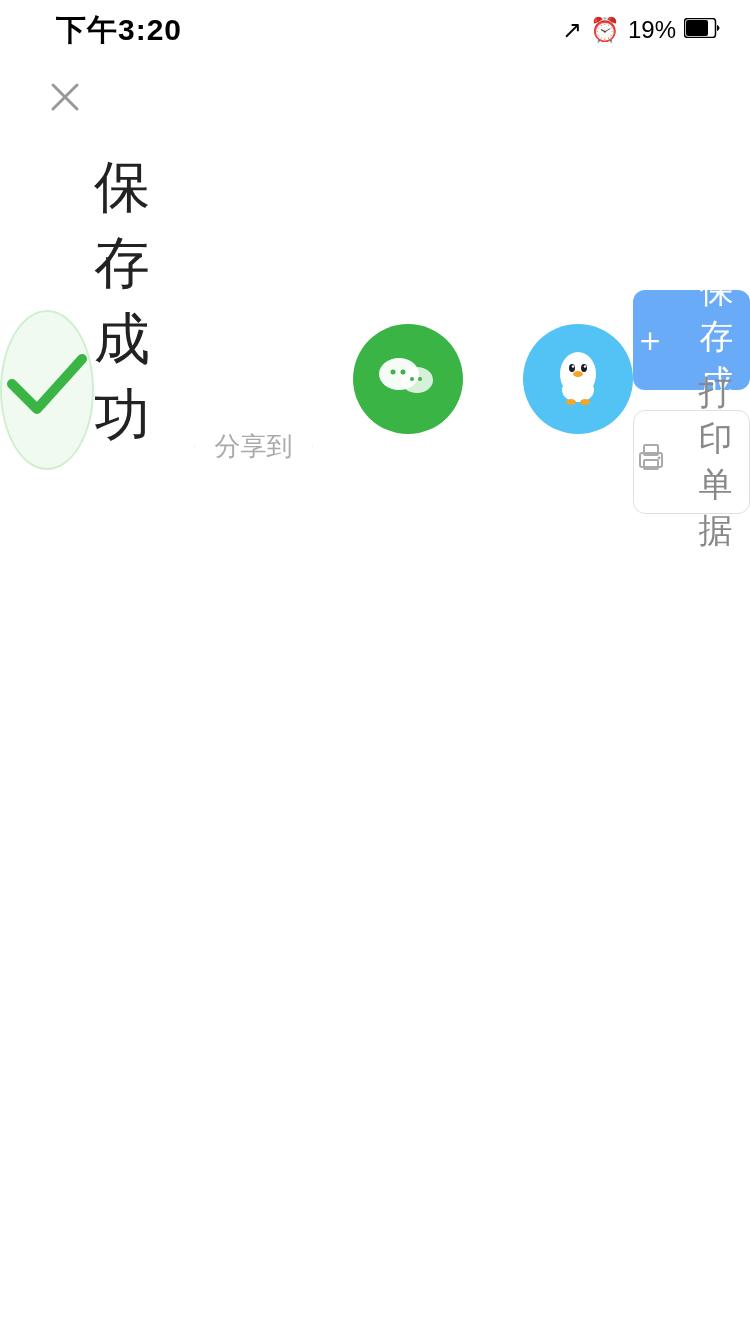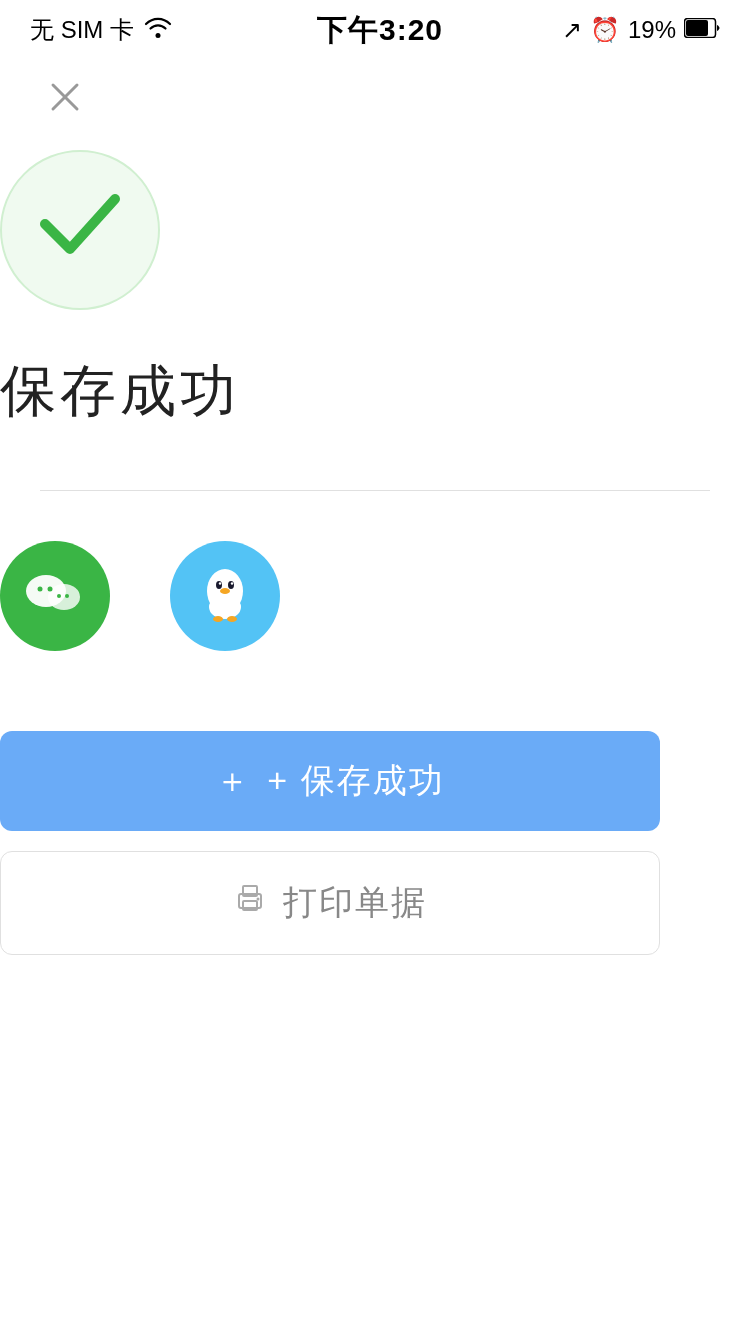--- a/index.html
+++ b/index.html
@@ -63,22 +63,22 @@
     }
 
     .close-btn svg {
       width: 36px;
       height: 36px;
     }
 
     
     .main-content {
       display: flex;
-      flex-direction: column;
-      align-items: flex-start;
+      flex-direction: row;
+      align-items: flex-end;
       padding-top: 90px;
     }
 
     
     .success-circle {
       width: 160px;
       height: 160px;
       border-radius: 50%;
       background: #f0faf0;
       border: 2px solid #d0efd0;
@@ -196,30 +196,20 @@
     
     .wechat-svg, .qq-svg {
       width: 70px;
       height: 70px;
     }
   </style>
 </head>
 <body>
 
 <div class="status-bar">
-  <div class="status-left">
-    <span>无 SIM 卡 </span>
-    <span>
-      <svg width="28" height="22" viewBox="0 0 28 22" fill="none">
-        <path d="M14 17a2.5 2.5 0 1 1 0 5 2.5 2.5 0 0 1 0-5z" fill="#000"></path>
-        <path d="M6.5 12.5C8.5 10.5 11.1 9.3 14 9.3s5.5 1.2 7.5 3.2" stroke="#000" stroke-width="2.2" fill="none" stroke-linecap="round"></path>
-        <path d="M2 8C5.3 4.7 9.4 2.8 14 2.8s8.7 1.9 12 5.2" stroke="#000" stroke-width="2.2" fill="none" stroke-linecap="round"></path>
-      </svg>
-    </span>
-  </div>
   <div class="status-center">下午3:20</div>
   <div class="status-right">
     <span>↗</span>
     <span>⏰</span>
     <span>19%</span>
     <span>
       <svg width="36" height="20" viewBox="0 0 36 20" fill="none">
         <rect x="0.5" y="0.5" width="31" height="19" rx="3" stroke="#000" stroke-width="1.5"></rect>
         <rect x="2" y="2" width="22" height="16" rx="2" fill="#000"></rect>
         <path d="M33 7v6c1.5-.7 2.5-2 2.5-3s-1-2.3-2.5-3z" fill="#000"></path>
@@ -242,20 +232,21 @@
       <svg width="90" height="80" viewBox="0 0 90 80" fill="none">
         <path d="M10 40 L35 65 L80 15" stroke="#3ab545" stroke-width="10" stroke-linecap="round" stroke-linejoin="round" fill="none"></path>
       </svg>
     </span>
   </div>
 
   <div class="success-title">保存成功</div>
 
   <div class="share-divider">
     <div class="divider-line"></div>
+    <span class="divider-text">分享到</span>
     <div class="divider-line"></div>
   </div>
 
   <div class="share-icons">
     <div class="share-icon-btn share-icon-wechat">
       <svg class="wechat-svg" viewBox="0 0 70 70" fill="none">
 
         <ellipse cx="26" cy="30" rx="20" ry="16" fill="white" opacity="0.95"></ellipse>
         <ellipse cx="44" cy="36" rx="16" ry="13" fill="white" opacity="0.8"></ellipse>
 

